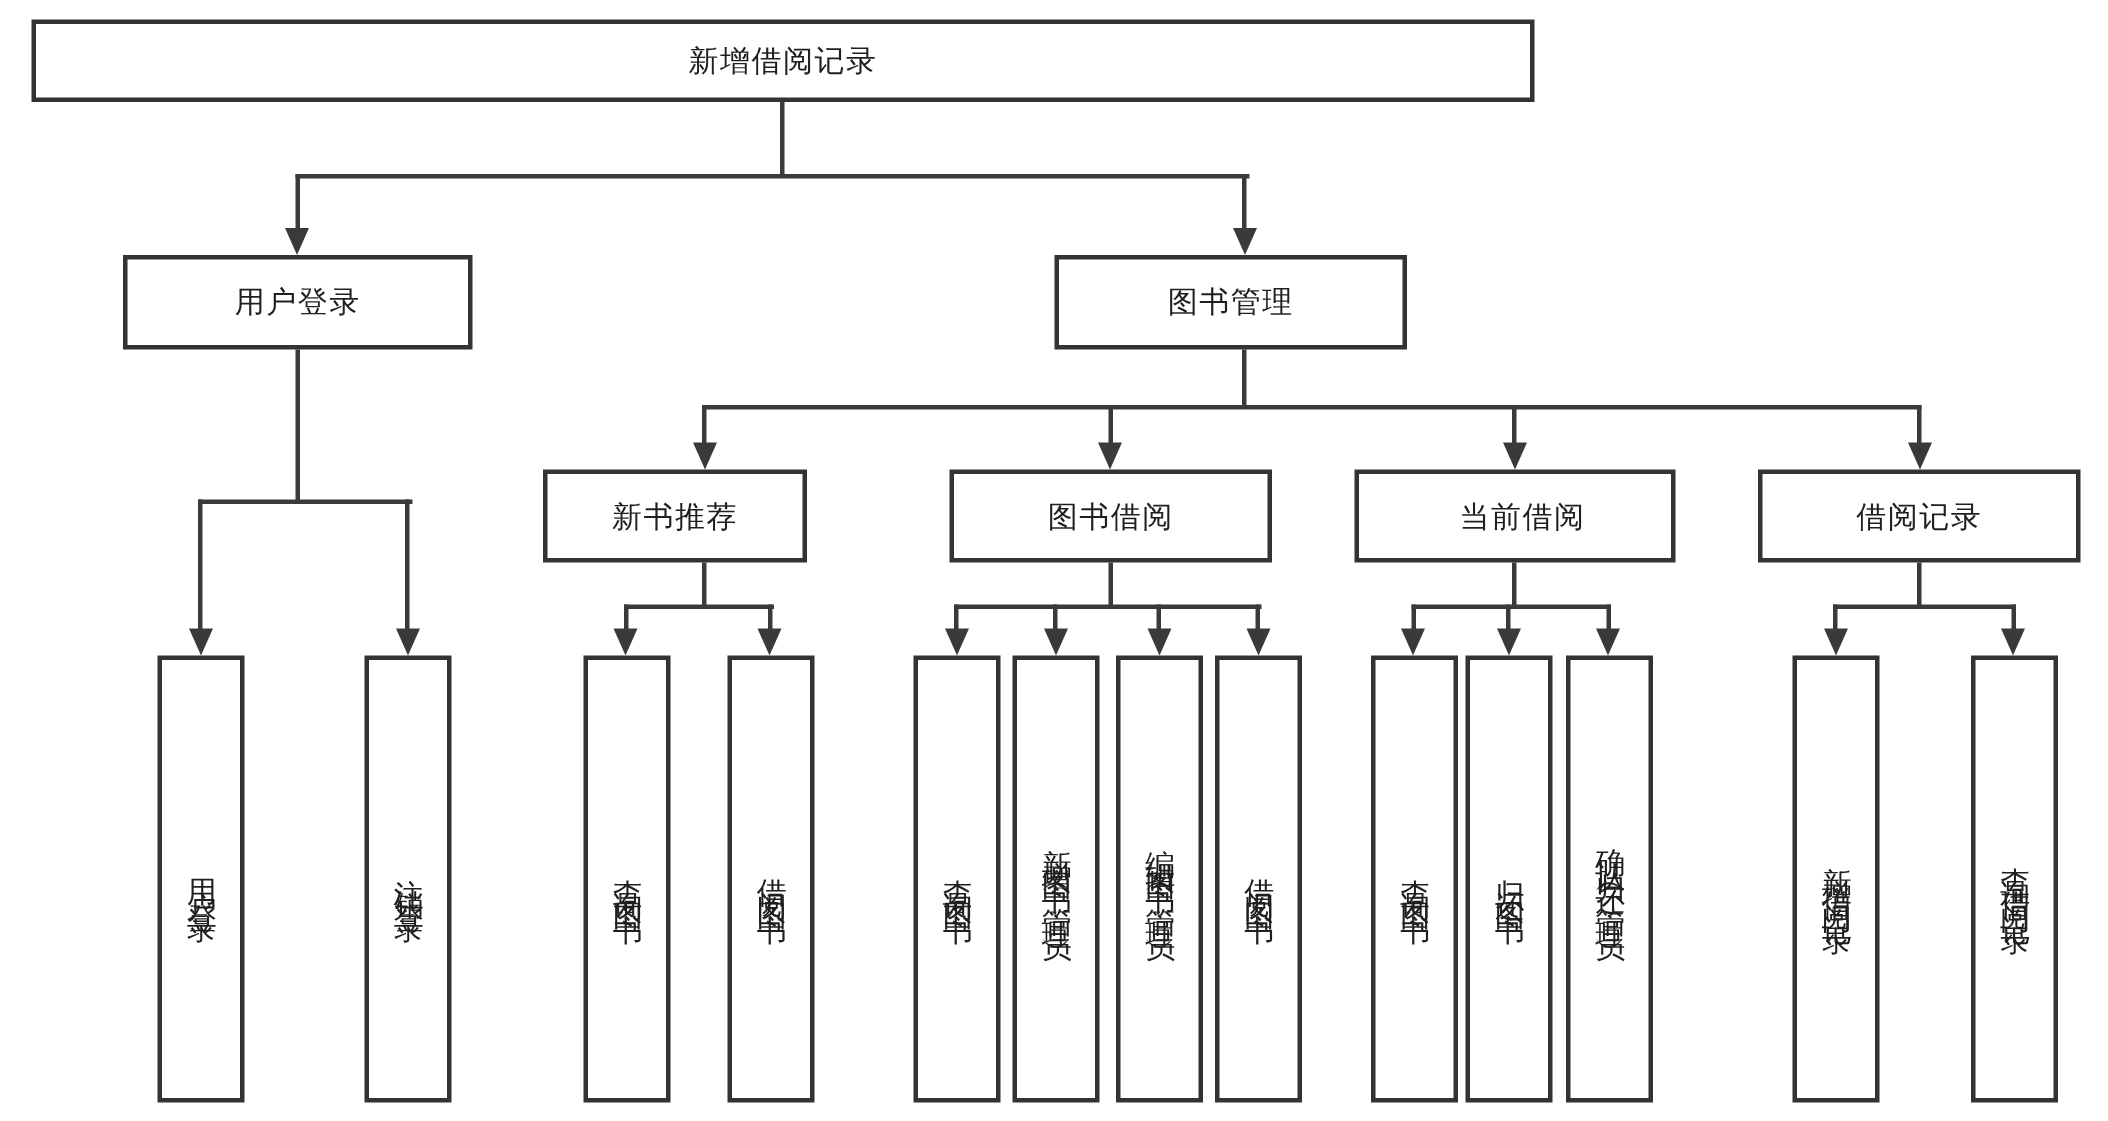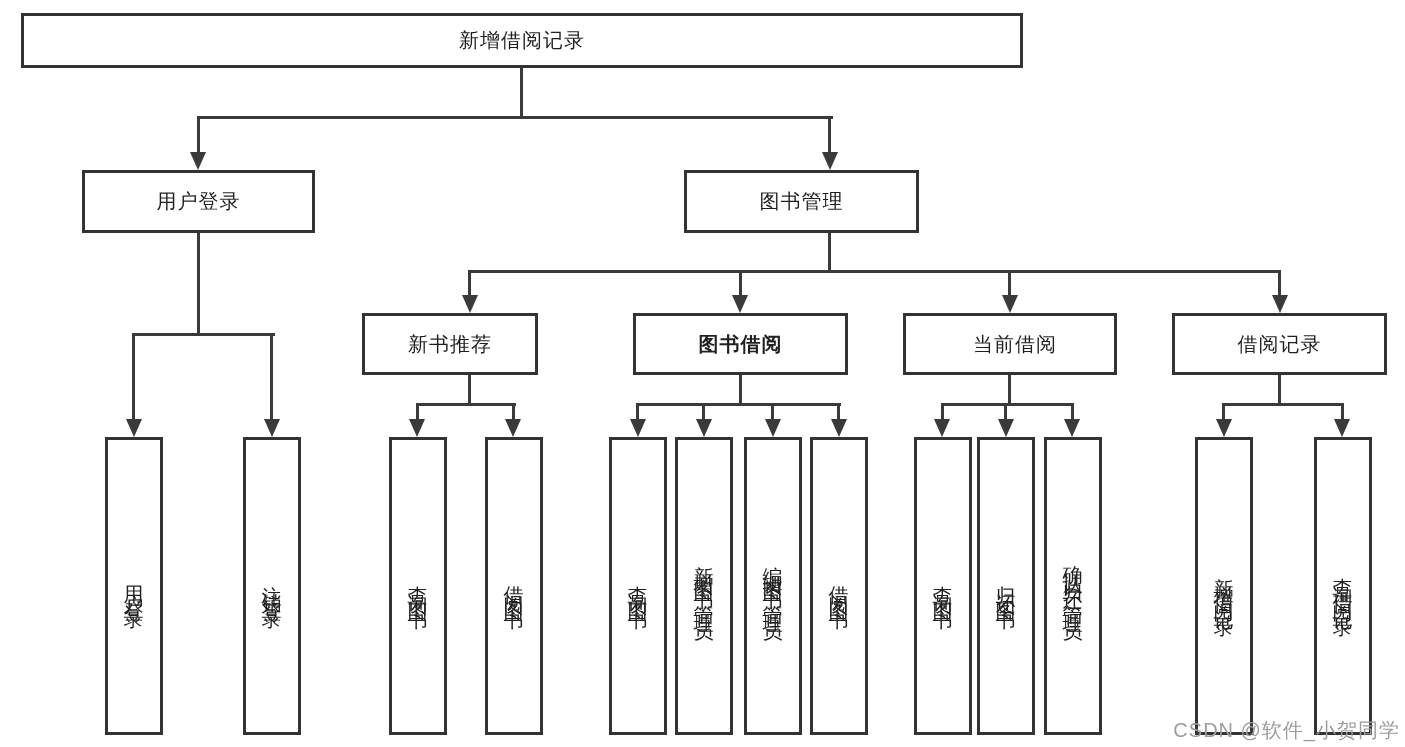--- a/index.html
+++ b/index.html
@@ -69,21 +69,21 @@
   <div class="vline" style="left:520px; top:68px; height:50px;"></div>
   <div class="hline" style="left:197px; top:116px; width:636px;"></div>
   <div class="vline" style="left:197px; top:116px; height:40px;"></div>
   <div class="vline" style="left:828px; top:116px; height:40px;"></div>
   <div class="arrow" style="left:190px; top:152px;"></div>
   <div class="arrow" style="left:822px; top:152px;"></div>
 
   <div class="node h" style="left:82px; top:170px; width:233px; height:63px;">
     <span>用户登录</span>
   </div>
-  <div class="node h" style="left:684px; top:170px; width:235px; height:63px;">
+  <div class="node h" style="left:703px; top:170px; width:235px; height:63px;">
     <span>图书管理</span>
   </div>
 
   <div class="vline" style="left:197px; top:233px; height:103px;"></div>
   <div class="hline" style="left:132px; top:333px; width:143px;"></div>
   <div class="vline" style="left:132px; top:333px; height:89px;"></div>
   <div class="vline" style="left:270px; top:333px; height:89px;"></div>
   <div class="arrow" style="left:126px; top:419px;"></div>
   <div class="arrow" style="left:264px; top:419px;"></div>
 
@@ -94,21 +94,21 @@
   <div class="vline" style="left:1008px; top:270px; height:28px;"></div>
   <div class="vline" style="left:1278px; top:270px; height:28px;"></div>
   <div class="arrow" style="left:462px; top:295px;"></div>
   <div class="arrow" style="left:732px; top:295px;"></div>
   <div class="arrow" style="left:1002px; top:295px;"></div>
   <div class="arrow" style="left:1272px; top:295px;"></div>
 
   <div class="node h" style="left:362px; top:313px; width:176px; height:62px;">
     <span>新书推荐</span>
   </div>
-  <div class="node h" style="left:633px; top:313px; width:215px; height:62px;font-weight:bold;">
+  <div class="node h" style="left:633px; top:313px; width:215px; height:62px;">
     <span>图书借阅</span>
   </div>
   <div class="node h" style="left:903px; top:313px; width:214px; height:62px;padding-left:10px;">
     <span>当前借阅</span>
   </div>
   <div class="node h" style="left:1172px; top:313px; width:215px; height:62px;">
     <span>借阅记录</span>
   </div>
 
   <div class="vline" style="left:468px; top:375px; height:31px;"></div>
@@ -178,15 +178,14 @@
   <div class="node v" style="left:1044px; top:437px; width:58px; height:298px;">
     <span>确认归还（管理员）</span>
   </div>
   <div class="node v" style="left:1195px; top:437px; width:58px; height:298px;">
     <span>新增借阅记录</span>
   </div>
   <div class="node v" style="left:1314px; top:437px; width:58px; height:298px;">
     <span>查询借阅记录</span>
   </div>
 
-  <div class="watermark">CSDN @软件_小贺同学</div>
 
 </div>
 
 </body></html>

